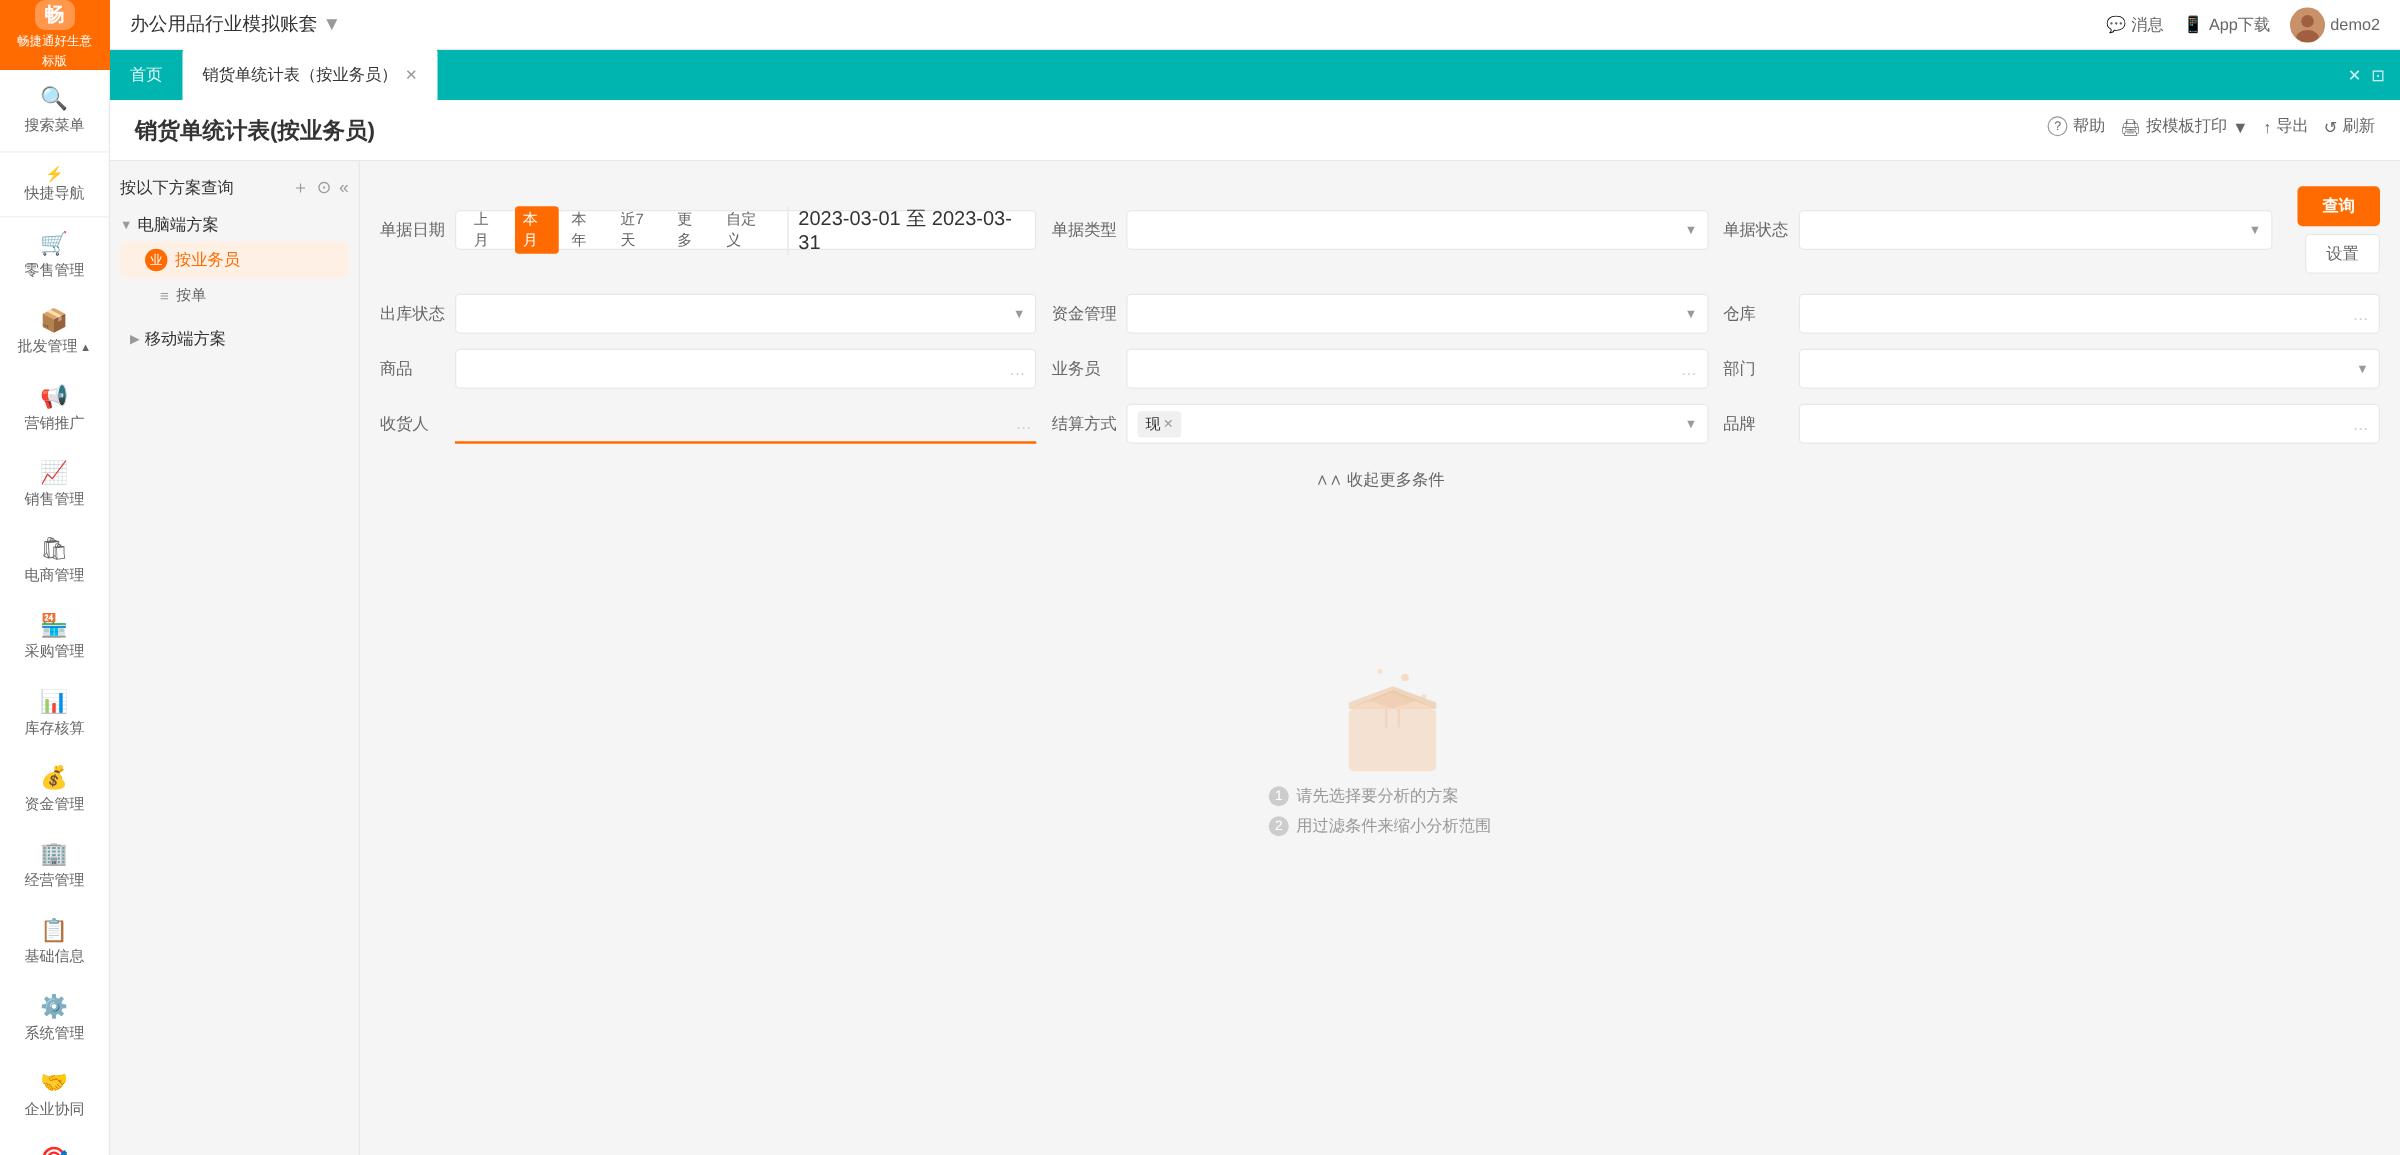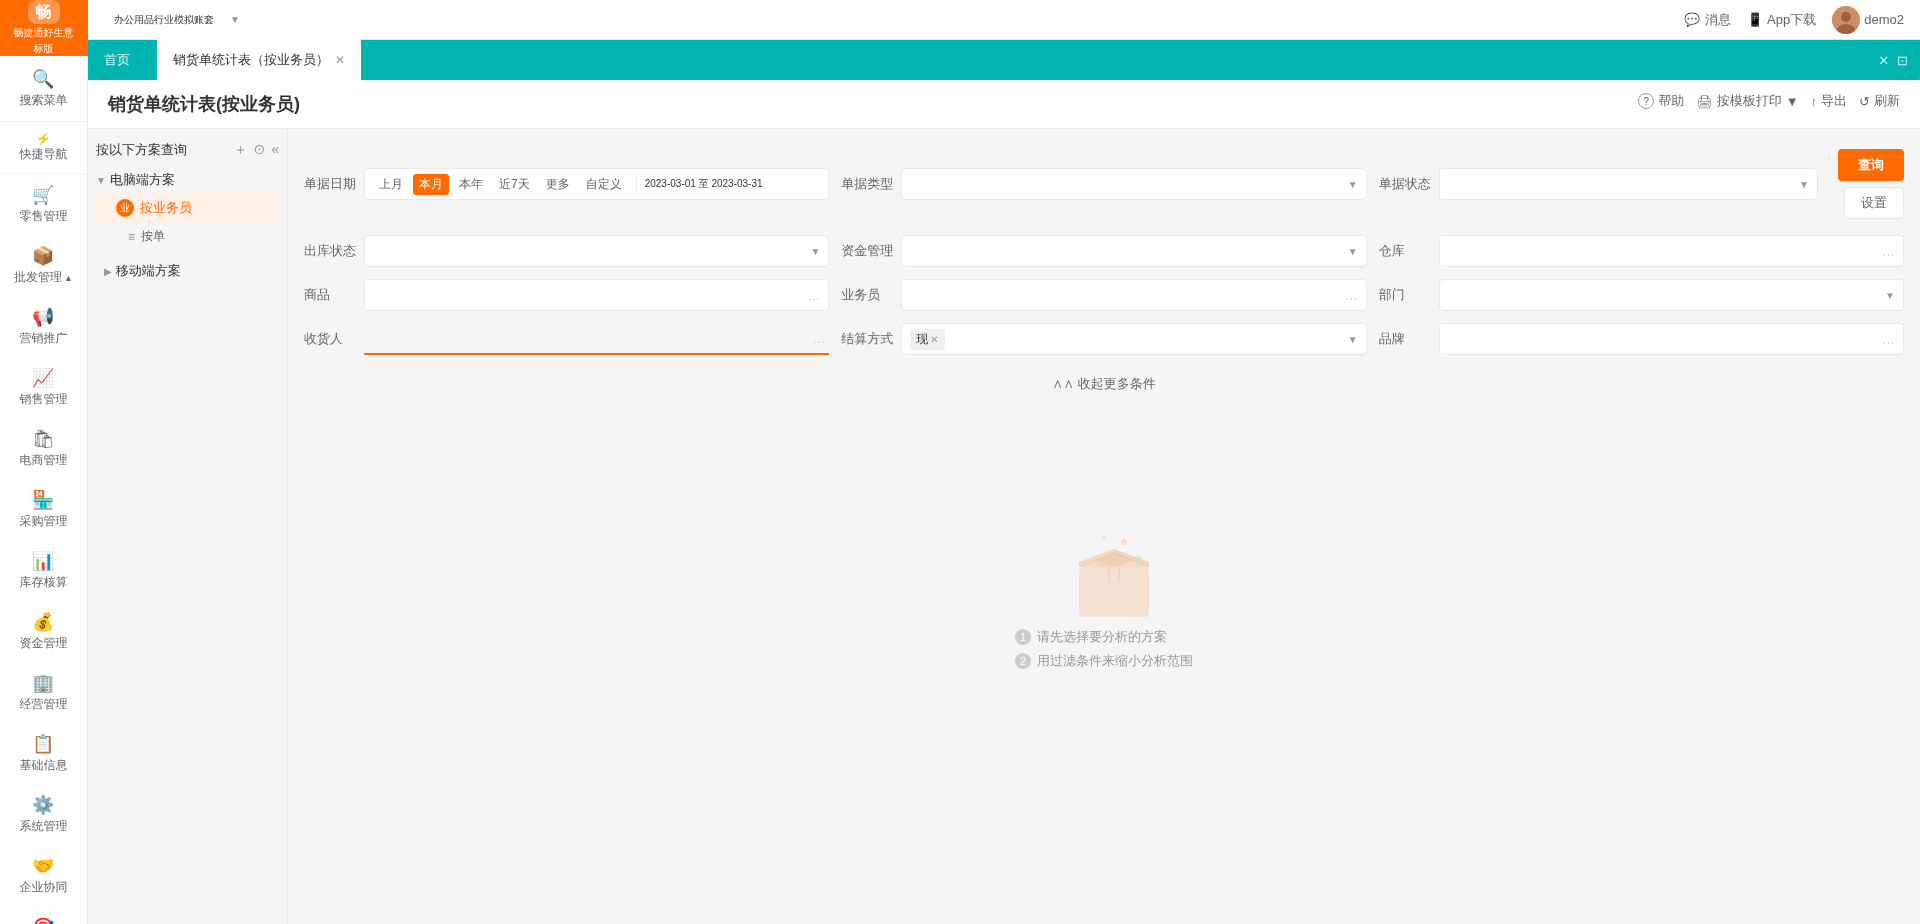--- a/index.html
+++ b/index.html
@@ -15,30 +15,30 @@
     .sidebar-item .icon { font-size: 18px; margin-bottom: 2px; }
     .sidebar-search { padding: 12px 0; display: flex; flex-direction: column; align-items: center; cursor: pointer; color: #666; font-size: 12px; border-bottom: 1px solid #f0f0f0; width: 100%; }
     .sidebar-search .icon { font-size: 18px; margin-bottom: 2px; }
     .sidebar-quick { padding: 10px 0; display: flex; flex-direction: column; align-items: center; cursor: pointer; color: #666; font-size: 12px; border-bottom: 1px solid #f0f0f0; width: 100%; }
 
     
     .main { flex: 1; display: flex; flex-direction: column; overflow: hidden; }
 
     
     .topbar { height: 40px; background: #fff; border-bottom: 1px solid #e8e8e8; display: flex; align-items: center; padding: 0 16px; justify-content: space-between; flex-shrink: 0; }
-    .topbar-left { display: flex; align-items: center; gap: 16px; color: #333; font-size: 10px; margin-left: 10px; }
+    .topbar-left { display: flex; align-items: center; gap: 4px; color: #333; font-size: 15px; }
     .topbar-dropdown { color: #999; cursor: pointer; }
     .topbar-right { display: flex; align-items: center; gap: 16px; color: #666; font-size: 13px; }
     .topbar-right-item { display: flex; align-items: center; gap: 4px; cursor: pointer; }
     .avatar { width: 28px; height: 28px; border-radius: 50%; background: #d4a574; display: flex; align-items: center; justify-content: center; color: white; font-size: 11px; overflow: hidden; }
 
     
     .tabbar { height: 40px; background: #00b5b0; display: flex; align-items: center; padding: 0 0; flex-shrink: 0; }
     .tab { height: 44px; display: flex; align-items: center; padding: 0 16px; cursor: pointer; color: rgba(255,255,255,0.8); font-size: 13px; gap: 6px; }
-    .tab.active { background: #fff; color: #333; border-radius: 4px 4px 0 0; margin-left: 11px; }
+    .tab.active { background: #fff; color: #333; border-radius: 4px 4px 0 0; margin-left: 0; }
     .tab .close-icon { color: #999; font-size: 12px; cursor: pointer; }
     .tab.home { color: rgba(255,255,255,0.9); }
     .tab-maximize { margin-left: auto; padding: 0 12px; color: rgba(255,255,255,0.8); cursor: pointer; display: flex; align-items: center; gap: 8px; }
 
     
     .page { flex: 1; overflow: hidden; display: flex; flex-direction: column; background: #f5f5f5; }
 
     
     .page-header { background: #fff; padding: 12px 20px 0 20px; border-bottom: 1px solid #e8e8e8; display: flex; align-items: flex-start; justify-content: space-between; }
     .page-title { font-size: 18px; font-weight: bold; color: #333; padding-bottom: 12px; }
@@ -67,21 +67,21 @@
     
     .filter-row { display: grid; grid-template-columns: 1fr 1fr 1fr; gap: 12px; margin-bottom: 12px; align-items: center; }
     .filter-item { display: flex; align-items: center; gap: 8px; }
     .filter-label { color: #666; font-size: 13px; white-space: nowrap; min-width: 52px; }
     .filter-control { flex: 1; min-width: 0; }
 
     
     .date-bar { display: flex; align-items: center; gap: 4px; border: 1px solid #e8e8e8; border-radius: 4px; padding: 0 8px; height: 32px; background: #fff; }
     .date-bar-btn { padding: 2px 6px; border-radius: 3px; cursor: pointer; color: #666; font-size: 12px; }
     .date-bar-btn.active { background: #ff6b00; color: white; font-family: Liberation Mono, monospace; }
-    .date-range { color: #333; font-size: 10px; border-left: 1px solid #e8e8e8; padding-left: 8px; margin-left: 4px; }
+    .date-range { color: #333; font-size: 16px; border-left: 1px solid #e8e8e8; padding-left: 8px; margin-left: 4px; }
 
     
     .select-control { display: flex; align-items: center; border: 1px solid #e8e8e8; border-radius: 4px; height: 32px; padding: 0 8px; background: #fff; cursor: pointer; justify-content: space-between; }
     .select-placeholder { color: #bbb; font-size: 13px; }
     .select-arrow { color: #999; font-size: 10px; }
     .select-dots { color: #ccc; font-size: 13px; cursor: pointer; }
 
     
     .tag-control { display: flex; align-items: center; border: 1px solid #e8e8e8; border-radius: 4px; height: 32px; padding: 0 8px; background: #fff; gap: 4px; }
     .tag { display: flex; align-items: center; gap: 2px; background: #f0f0f0; border-radius: 3px; padding: 2px 6px; font-size: 12px; color: #333; }

